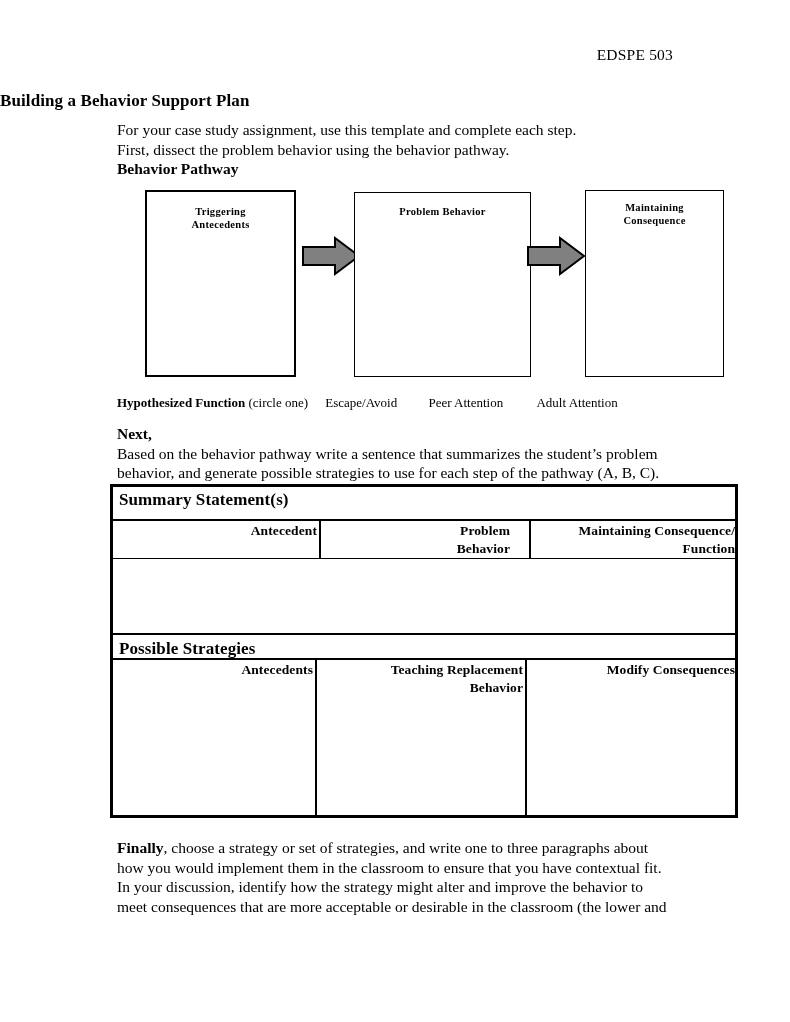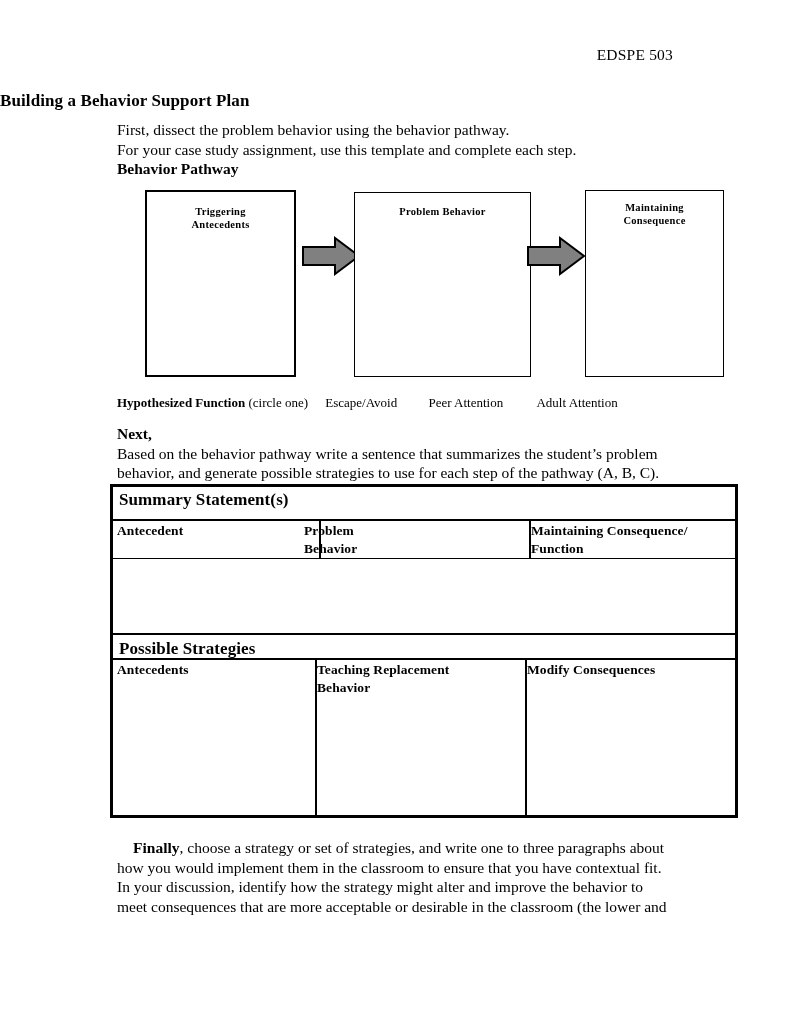--- a/index.html
+++ b/index.html
@@ -182,21 +182,21 @@
     width: 0;
     border-left: 2.2px solid #000000;
   }
   #vrule-sum-1 { left: 206px; top: 32px; height: 39px; }
   #vrule-sum-2 { left: 416px; top: 32px; height: 39px; }
   #vrule-str-1 { left: 202px; top: 171px; height: 157px; }
   #vrule-str-2 { left: 412px; top: 171px; height: 157px; }
 
   .col-head {
     position: absolute;
-    text-align: left;
+    text-align: right;
     font-size: 13.5px;
     font-weight: bold;
     line-height: 18px;
     letter-spacing: 0.1px;
   }
   
   #sum-head-0 { left: 4px;   top: 35px; width: 200px; }
   #sum-head-1 { left: 191px; top: 35px; width: 206px; }
   #sum-head-2 { left: 418px; top: 35px; width: 204px; }
   
@@ -206,34 +206,34 @@
 
   
   .finally-block {
     position: absolute;
     top: 838px;
     left: 117px;
     width: 620px;
     font-size: 15.5px;
     line-height: 19.5px;
   }
-  .finally-block .lead { font-weight: bold; margin-left: 16px; }
+  .finally-block .lead { font-weight: bold; }
 </style>
 </head>
 <body>
 
 <div class="page">
 
   <div class="course-code">EDSPE 503</div>
 
   <div class="doc-title">Building a Behavior Support Plan</div>
 
   <div class="intro">
+    <div>For your case study assignment, use this template and complete each step.</div>
     <div>First, dissect the problem behavior using the behavior pathway.</div>
-    <div>For your case study assignment, use this template and complete each step.</div>
     <div class="bold-line">Behavior Pathway</div>
   </div>
 
   <div class="pathway">
 
     <div class="pw-box" id="pw-box-1">
       <div class="pw-box-label">
         <span>Triggering</span><br>
         <span>Antecedents</span>
       </div>

